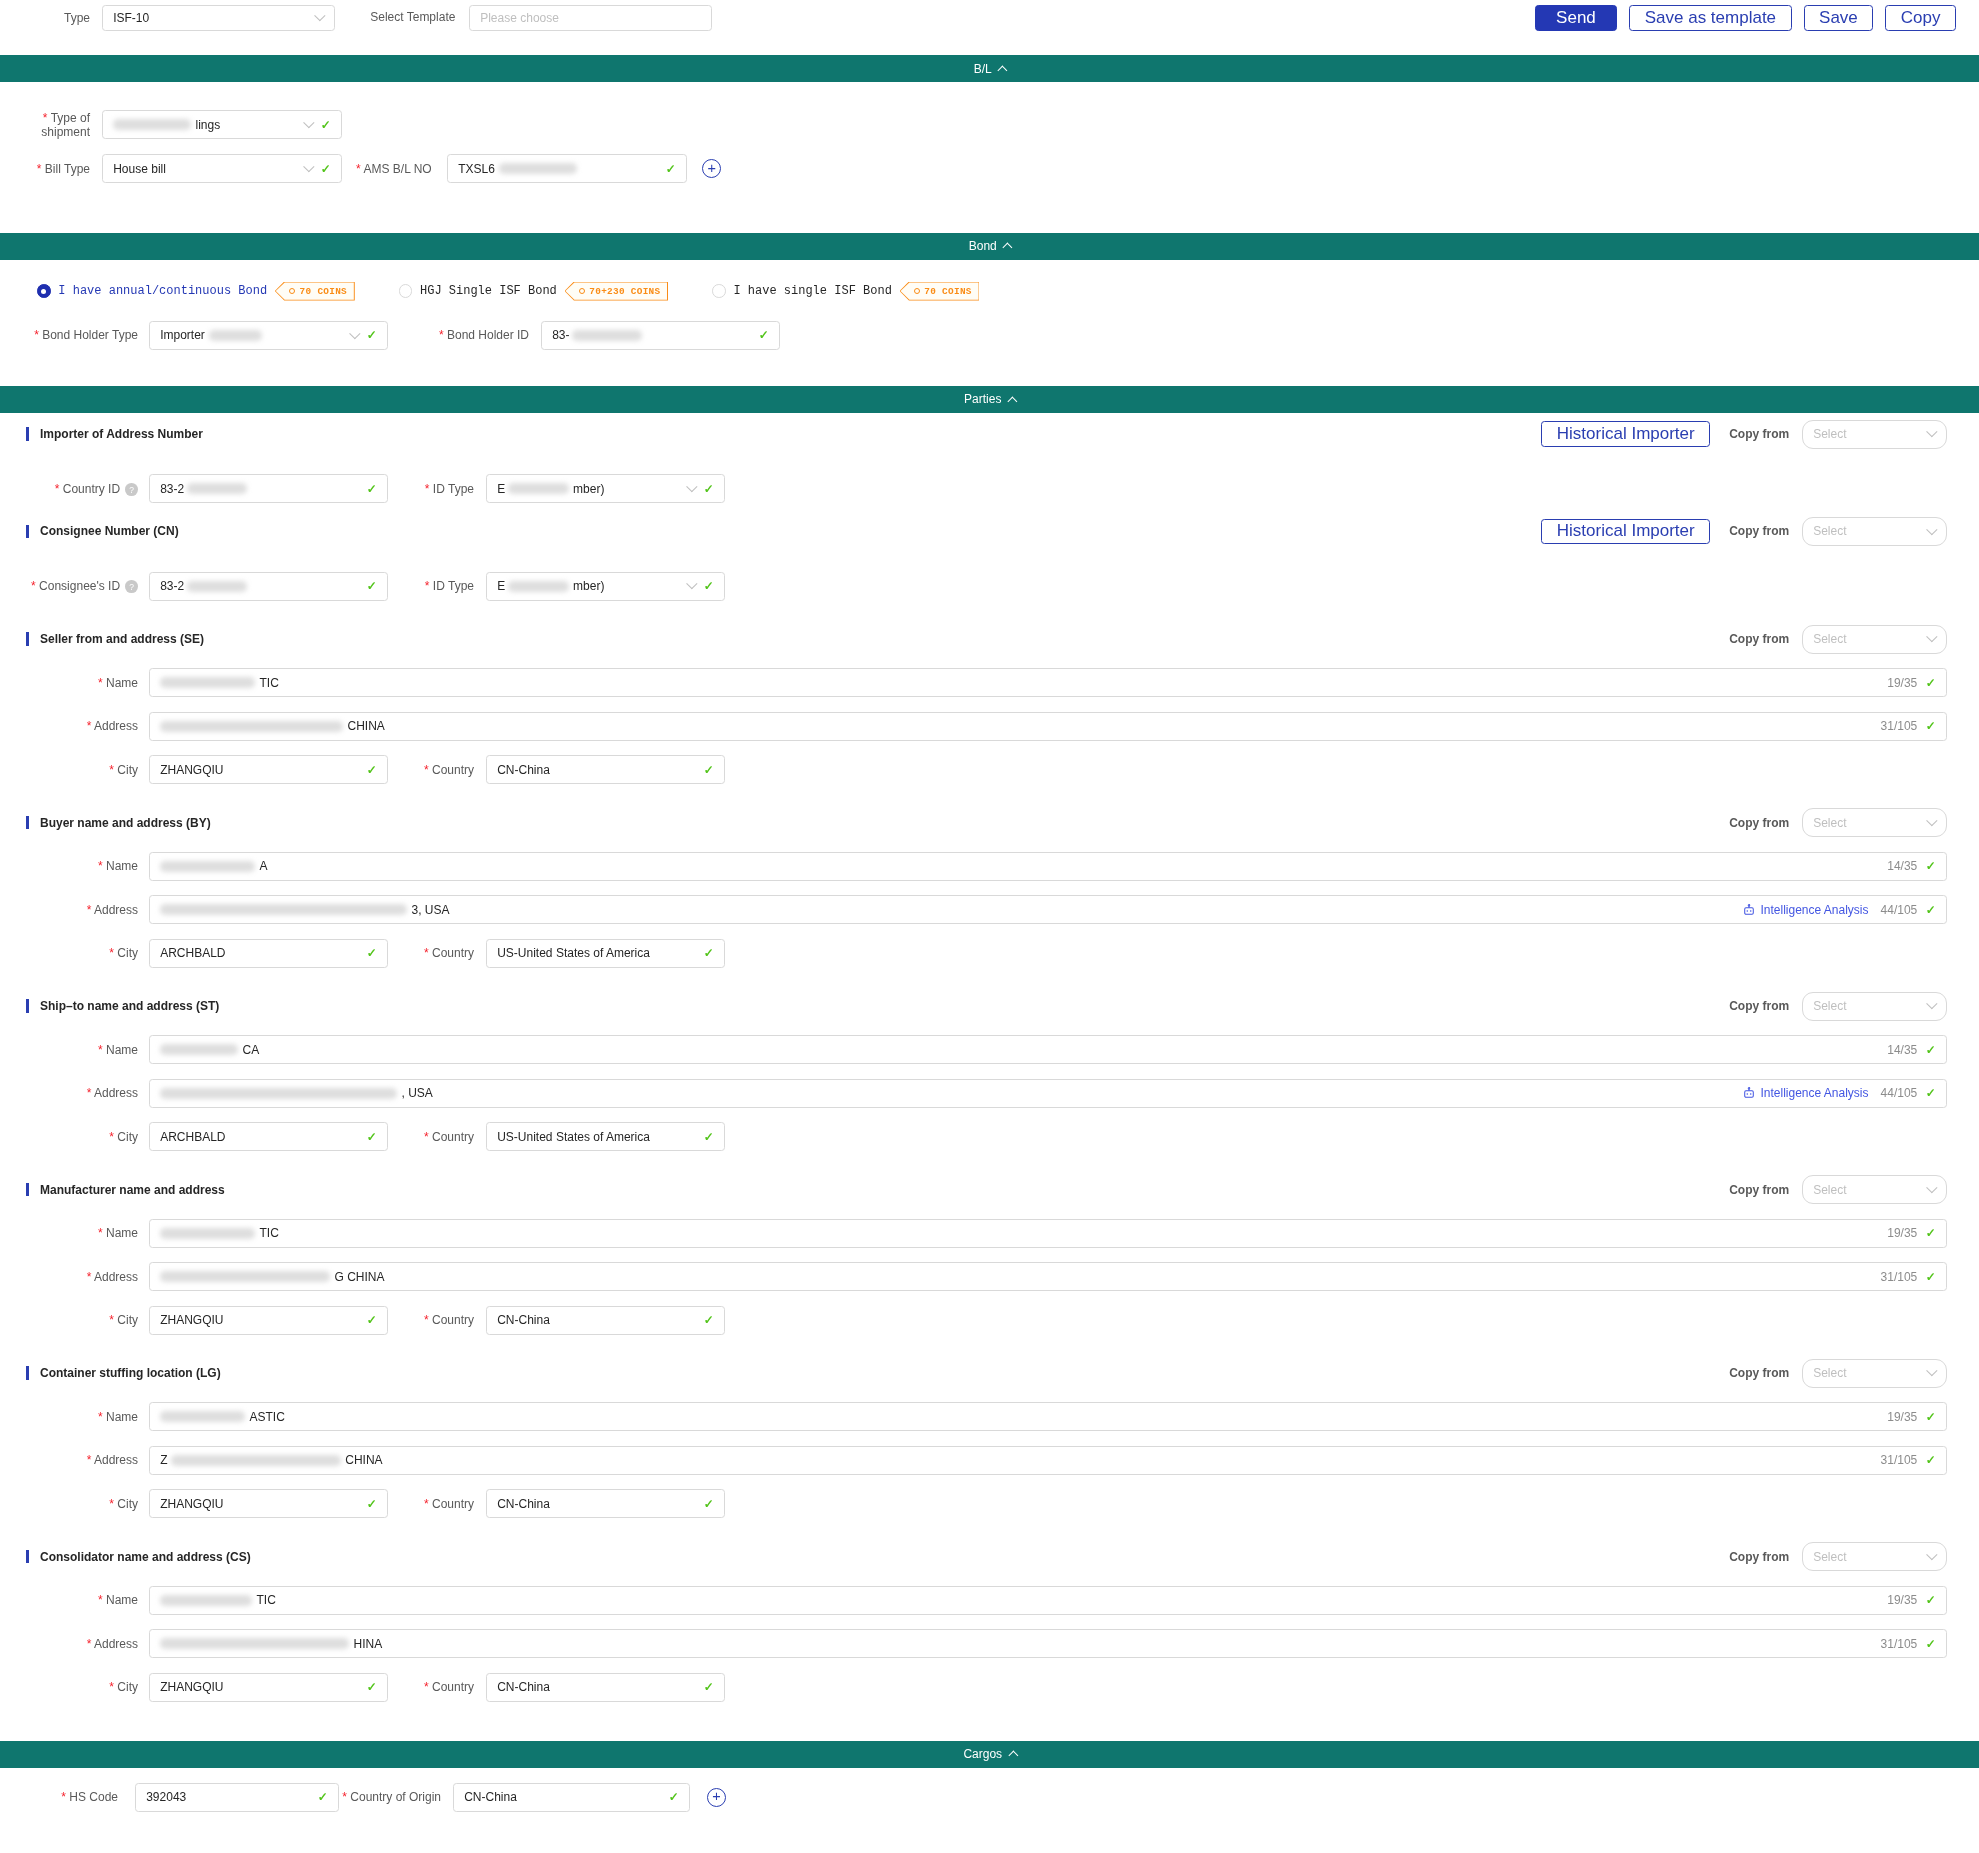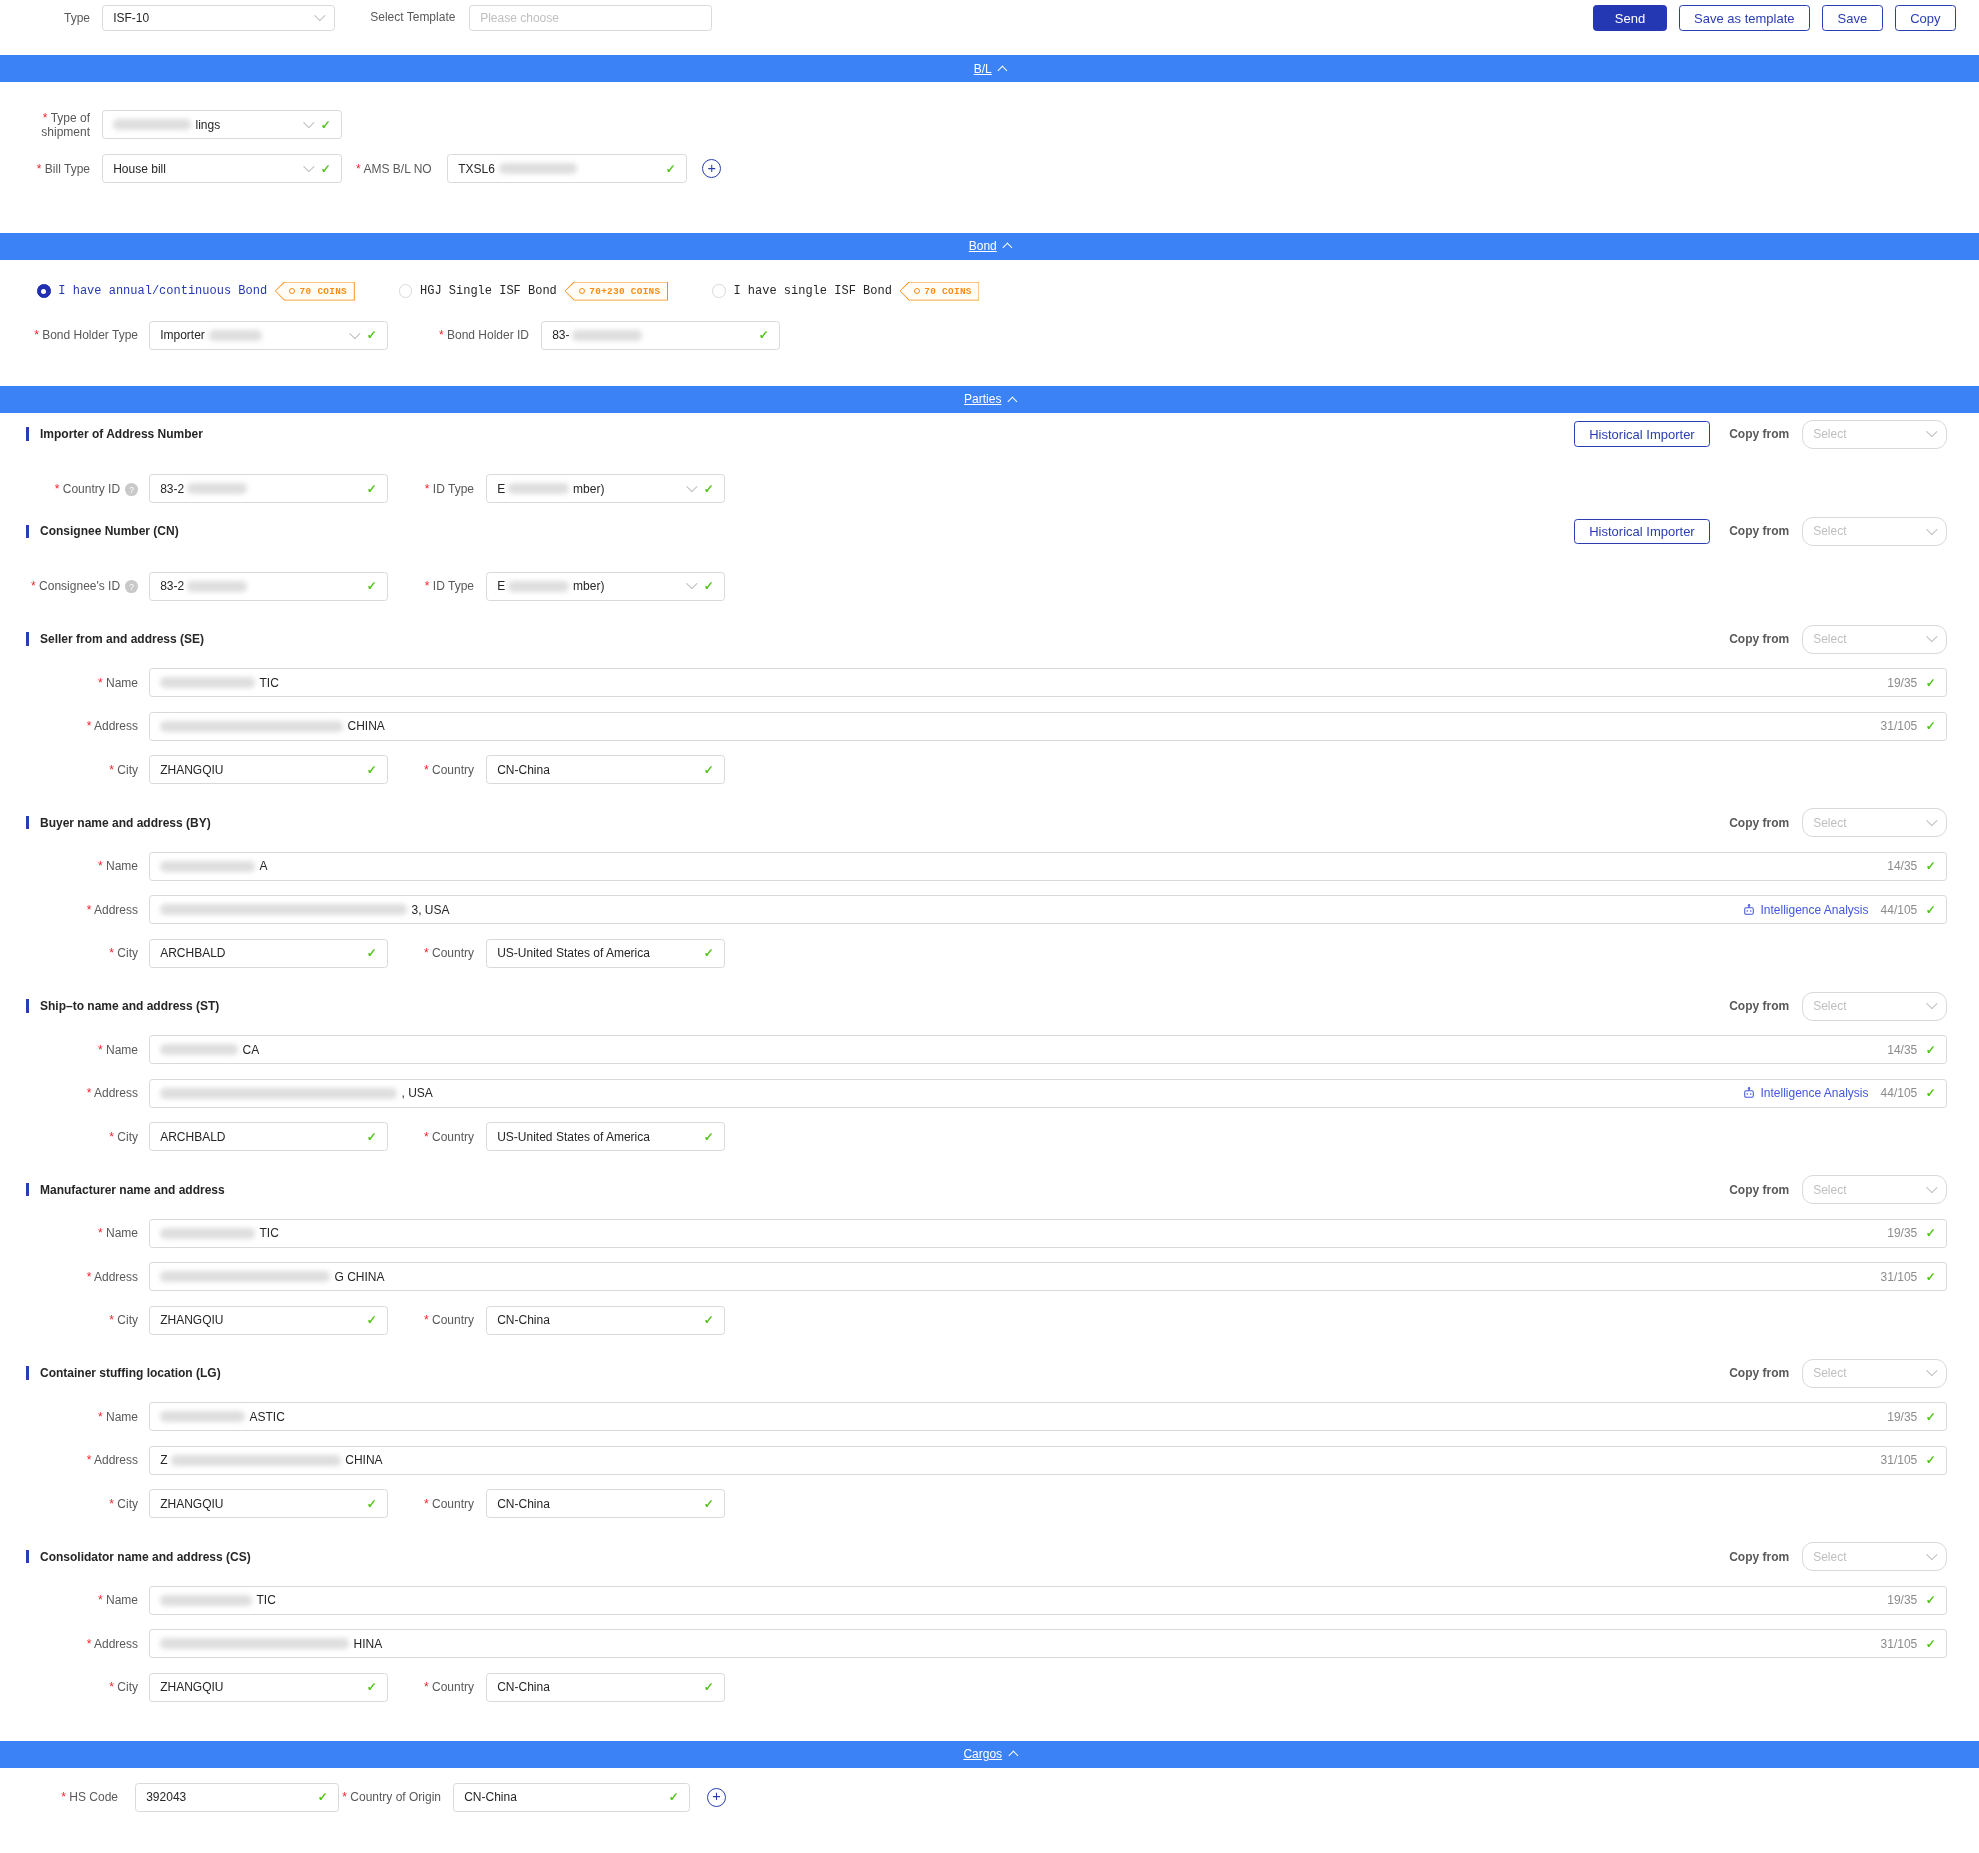--- a/index.html
+++ b/index.html
@@ -26,25 +26,25 @@
   .q::before { content:"?"; }
   .plus { width:19px; height:19px; border:1.4px solid #2a3eb1; border-radius:50%; color:#2a3eb1; display:flex; align-items:center; justify-content:center; font-size:14.5px; line-height:1; flex:none; cursor:pointer; }
   .plus::before { content:"+"; margin-top:-1.7px; }
 
   
   .toolbar { height:36px; display:flex; align-items:center; }
   .toolbar .tl { width:102px; padding-right:12px; }
   .toolbar .select, .toolbar .input { height:25.6px; }
   .toolbar .tpl { width:100px; margin-left:34px; padding-right:13.6px; line-height:13.6px; }
   .btns { margin-left:auto; padding-right:24px; display:flex; gap:12px; }
-  .btn { height:25.6px; border-radius:3.4px; display:inline-flex; align-items:center; justify-content:center; padding:0 14.5px; font-size:13px; cursor:pointer; border:0.9px solid #2a3eb1; color:#2a3eb1; background:#fff; white-space:nowrap; }
+  .btn { height:25.6px; border-radius:3.4px; display:inline-flex; align-items:center; justify-content:center; padding:0 14.5px; font-size:17px; cursor:pointer; border:0.9px solid #2a3eb1; color:#2a3eb1; background:#fff; white-space:nowrap; }
   .btn.primary { background:#2438b4; border-color:#2438b4; color:#fff; padding:0 20.4px; }
 
   
-  .secbar { height:27px; background:#3b82f6; color:#fff; display:flex; align-items:center; justify-content:center; gap:7.7px; cursor:pointer;text-decoration:underline; }
+  .secbar { height:27px; background:#0f766e; color:#fff; display:flex; align-items:center; justify-content:center; gap:7.7px; cursor:pointer; }
   .cu { width:6.8px; height:6.8px; border-left:1.5px solid #fff; border-top:1.5px solid #fff; transform:rotate(45deg); margin-top:3.4px; }
 
   
   .lbl.w-bl { width:102px; padding-right:12px; }
   .in-sm { width:240px; }
   .bl-body { padding-top:28px; }
   .bl-body .row { margin-bottom:15.3px; }
   .lbl.w-ams { width:105px; padding-right:15.3px; }
   .mt-plus { margin-left:15.3px; }
   .bl-body { padding-bottom:34px; }

